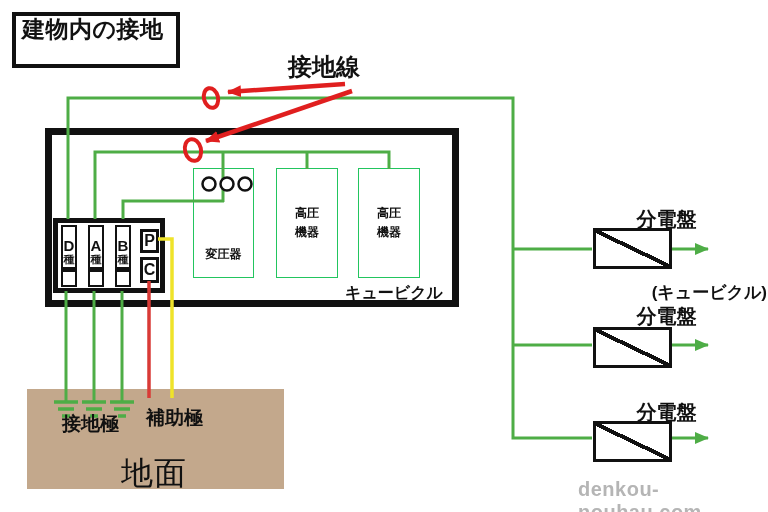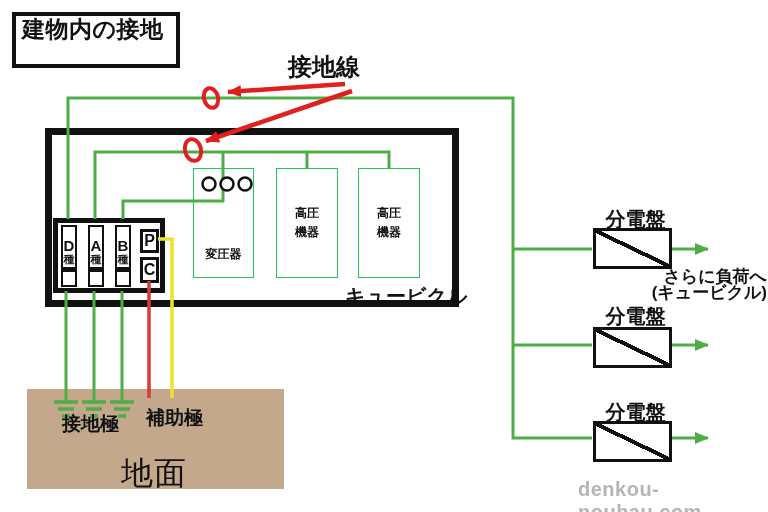--- a/index.html
+++ b/index.html
@@ -16,21 +16,21 @@
   }
   
   #annotation-text{
     left:288px;top:31px;font-size:24px;font-weight:bold;line-height:24px;white-space:nowrap;
   }
   
   #cubicle-box{
     left:45px;top:128px;width:414px;height:179px;box-sizing:border-box;
     border:7px solid #111;background:transparent;
   }
-  #cubicle-label{left:345px;top:283px;font-size:20px;font-weight:bold;white-space:nowrap;}
+  #cubicle-label{left:345px;top:283px;font-size:16px;font-weight:bold;white-space:nowrap;}
   
   #earth-terminal-box{
     left:53px;top:218px;width:112px;height:75px;box-sizing:border-box;
     border:5px solid #111;background:#fff;
   }
   .terminal-slot{
     position:absolute;width:16px;height:62px;box-sizing:border-box;top:225px;
     border:2px solid #111;background:#fff;display:flex;flex-direction:column;
     align-items:center;padding-top:12px;
   }
@@ -53,21 +53,21 @@
   #hv-box-2{left:358px;top:168px;width:62px;height:110px;}
   
   .panel-box{
     position:absolute;left:593px;width:79px;height:41px;box-sizing:border-box;
     border:3px solid #111;
     background:linear-gradient(to top right,
       transparent calc(50% - 2px),#111 calc(50% - 2px),
       #111 calc(50% + 2px),transparent calc(50% + 2px)) #fff;
   }
   .panel-label{
-    position:absolute;left:596px;width:79px;text-align:center;
+    position:absolute;left:627px;width:79px;text-align:center;
     font-size:20px;font-weight:bold;white-space:nowrap;
   }
   #load-note{
     left:555px;top:269px;width:212px;text-align:right;
     font-size:17px;font-weight:bold;line-height:16px;white-space:nowrap;
   }
   
   #ground-surface{left:27px;top:389px;width:257px;height:100px;background:#c3a88c;}
   #auxiliary-label{left:146px;top:405px;font-size:19px;font-weight:bold;}
   #electrode-label{left:62px;top:411px;font-size:19px;font-weight:bold;}
@@ -121,21 +121,21 @@
   </div>
 
   <div class="panel-label" style="top:206px;">分電盤</div>
   <div class="panel-box" style="top:228px;"></div>
   <div class="panel-label" style="top:303px;">分電盤</div>
   <div class="panel-box" style="top:327px;"></div>
   <div class="panel-label" style="top:399px;">分電盤</div>
   <div class="panel-box" style="top:421px;"></div>
 
   <div class="abs" id="load-note">
-    <span>さらに負荷へ</span><br>
+    <br>
     <span>(キュービクル)</span>
   </div>
 
   <svg class="abs" id="wire-layer" width="768" height="512" viewBox="0 0 768 512" xmlns="http://www.w3.org/2000/svg">
     <defs>
       <marker id="arr-green" markerUnits="userSpaceOnUse" markerWidth="16" markerHeight="14" refX="13" refY="6" orient="auto">
         <path d="M0,0 L14,6 L0,12 Z" fill="#4ead46"></path>
       </marker>
       <marker id="arr-red" markerUnits="userSpaceOnUse" markerWidth="16" markerHeight="14" refX="13" refY="6" orient="auto">
         <path d="M0,0 L14,6 L0,12 Z" fill="#e01f1f"></path>

